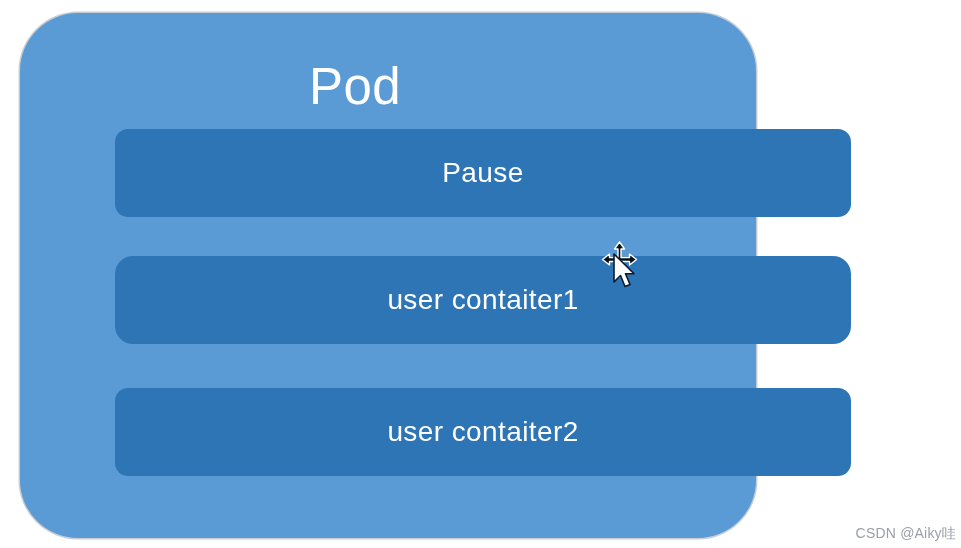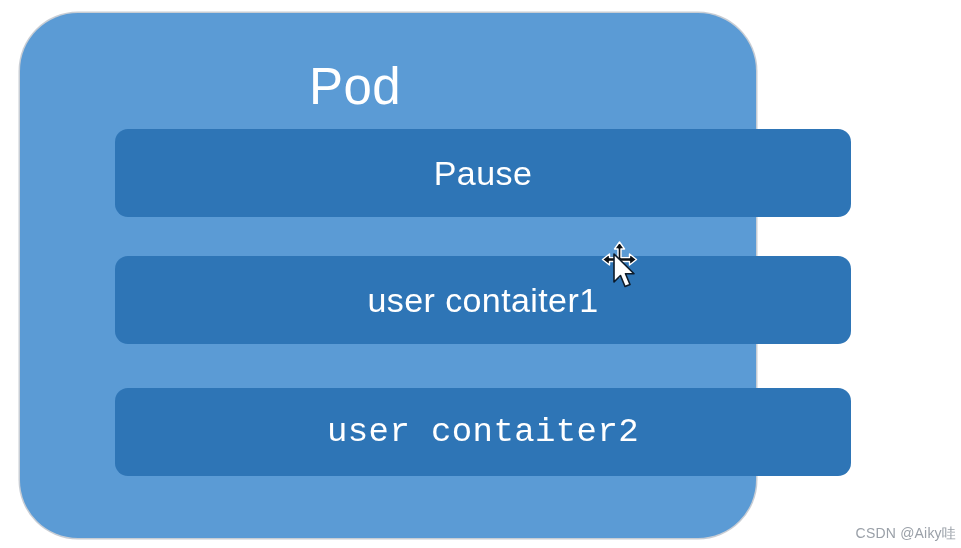--- a/index.html
+++ b/index.html
@@ -32,25 +32,25 @@
     letter-spacing:0.5px;
     user-select:none;
   }
   .container-bar{
     position:absolute;left:95px;width:736px;height:88px;
     background:var(--bar-bg);
     border-radius:13px;
     display:flex;align-items:center;justify-content:center;
   }
   .container-bar.bar-0{top:116px;}
-  .container-bar.bar-1{top:243px;}
-  .container-bar.bar-2{top:375px;font-family:Liberation Mono, monospace;}
+  .container-bar.bar-1{top:243px;border-radius:18px;}
+  .container-bar.bar-2{top:375px;}
   .container-label{
     color:var(--label);
-    font-size:34px;line-height:1;
+    font-size:28px;line-height:1;
     letter-spacing:0.4px;
     user-select:none;
   }
   .cursor{
     position:absolute;left:598px;top:241px;
     width:44px;height:58px;
     pointer-events:none;
   }
   .watermark{
     position:absolute;right:5px;bottom:5px;

